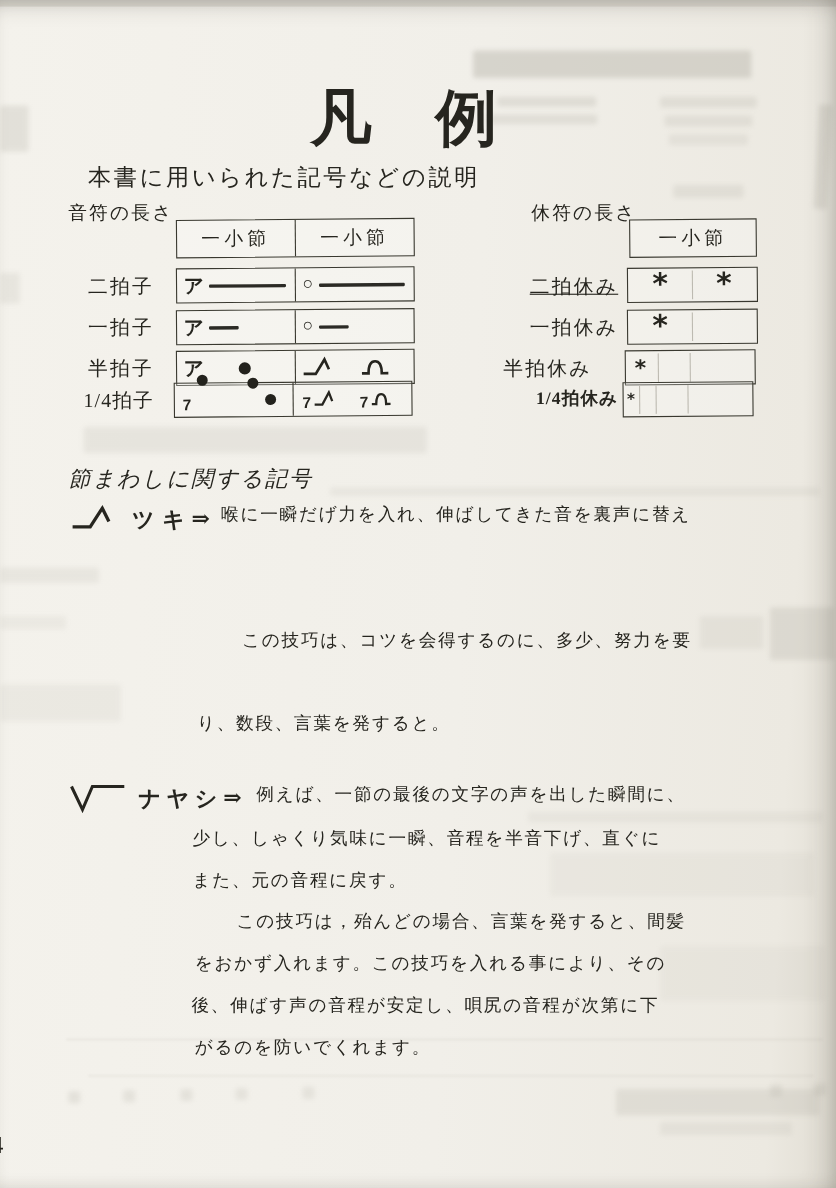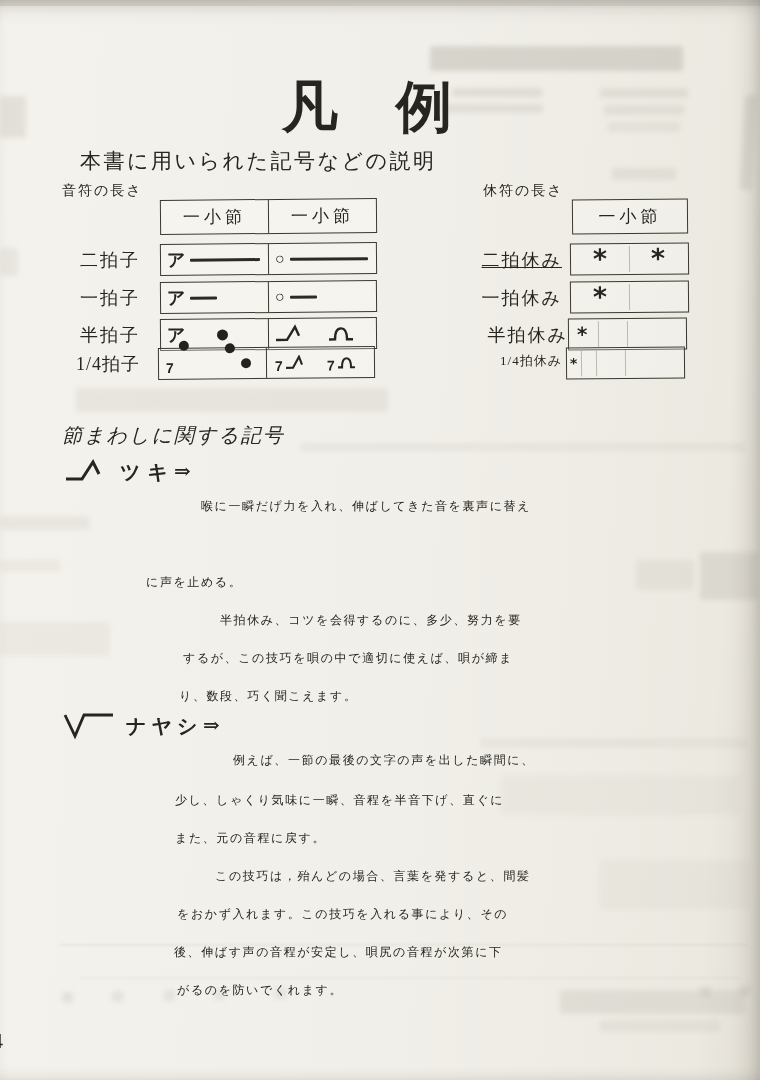--- a/index.html
+++ b/index.html
@@ -12,42 +12,42 @@
     content:"";position:absolute;inset:0;pointer-events:none;
     box-shadow:inset 0 16px 22px -16px rgba(60,55,45,.35), inset -18px 0 26px -16px rgba(60,55,45,.30), inset 0 -10px 18px -14px rgba(60,55,45,.18);
   }
   .top-edge{position:absolute;left:0;top:0;width:760px;height:6px;background:#d6d3c9;opacity:.65;}
   
   .ghost{position:absolute;background:#b7b4aa;filter:blur(2.5px);border-radius:2px;pointer-events:none;}
   
   .title{position:absolute;left:0;top:70px;width:735px;margin:0;text-align:center;
          font-size:56px;font-weight:600;letter-spacing:1px;}
   .subtitle{position:absolute;left:80px;top:147px;font-size:21px;letter-spacing:2.5px;white-space:nowrap;}
-  .tcaption{position:absolute;font-size:14px;letter-spacing:2px;white-space:nowrap;}
+  .tcaption{position:absolute;font-size:17px;letter-spacing:2px;white-space:nowrap;}
   
   .tbox{position:absolute;border:1.6px solid #39382f;display:flex;background:rgba(255,255,255,.25);}
   .tilt{transform:rotate(-0.5deg);}
   .hcell{flex:1;display:flex;align-items:center;justify-content:center;
          font-size:17px;letter-spacing:4px;white-space:nowrap;}
   .hcell.first{border-right:1.4px solid #39382f;}
   .ncell{flex:1;position:relative;display:flex;align-items:center;padding:0 6px;box-sizing:border-box;}
   .ncell.first{border-right:1.4px solid #39382f;}
   .glyph{font-family:"Liberation Sans","DejaVu Sans",sans-serif;font-weight:700;font-size:18px;line-height:1;}
   .circ{font-size:16px;font-weight:700;line-height:1;}
   .dash{height:3px;background:#2b2a25;border-radius:1px;margin-left:5px;}
   .dash.grow{flex:1;margin-right:2px;}
   .dash.short{width:27px;}
   .beat-dot{position:absolute;background:#23221d;border-radius:50%;}
   .rowlabel{position:absolute;font-size:18px;letter-spacing:2px;text-align:right;white-space:nowrap;}
   .ldiv{position:absolute;top:2px;bottom:2px;width:1px;background:#bdbab1;}
   .rest-mark{position:absolute;font-family:"DejaVu Sans","Liberation Sans",sans-serif;font-weight:700;line-height:30px;}
   .seven{font-family:"Liberation Sans","DejaVu Sans",sans-serif;font-weight:700;font-size:14px;line-height:1;}
   
   .sect-head{position:absolute;left:62px;top:422px;font-size:20px;letter-spacing:2px;white-space:nowrap;font-style:italic;}
-  .bodyline{position:absolute;font-size:12px;letter-spacing:1.6px;white-space:nowrap;margin-top:40px;}
+  .bodyline{position:absolute;font-size:16px;letter-spacing:1.6px;white-space:nowrap;}
   .term{position:absolute;font-size:20px;font-weight:600;letter-spacing:7px;white-space:nowrap;
         font-family:"Liberation Sans","DejaVu Sans",sans-serif;}
   .arrow{position:absolute;font-size:20px;font-weight:600;}
   .symsvg{position:absolute;}
   .pageno{position:absolute;left:-8px;top:1028px;font-size:22px;}
 </style>
 </head>
 <body>
 
 <div class="page">
@@ -169,51 +169,49 @@
   </div>
 
   <div class="rowlabel" style="left:430px;top:286px;width:132px;">一拍休み</div>
   <div class="tbox tilt" style="left:570px;top:281px;width:117px;height:30px;">
     <div class="ncell" style="padding:0;">
       <i class="ldiv" style="left:58px;"></i>
       <span class="rest-mark" style="left:22px;font-size:27px;">*</span>
     </div>
   </div>
 
-  <div class="rowlabel" style="left:436px;top:323px;width:132px;">半拍休み</div>
+  <div class="rowlabel" style="left:406px;top:323px;width:132px;">半拍休み</div>
   <div class="tbox tilt" style="left:568px;top:318px;width:117px;height:30px;">
     <div class="ncell" style="padding:0;">
       <i class="ldiv" style="left:29px;"></i>
       <i class="ldiv" style="left:58px;"></i>
       <span class="rest-mark" style="left:8px;font-size:20px;">*</span>
     </div>
   </div>
 
-  <div class="rowlabel" style="left:420px;top:352px;width:142px;letter-spacing:1px;font-size:13px;">1/4拍休み</div>
+  <div class="rowlabel" style="left:420px;top:352px;width:142px;letter-spacing:1px;font-size:16px;font-weight:bold;">1/4拍休み</div>
   <div class="tbox tilt" style="left:566px;top:347px;width:117px;height:30px;">
     <div class="ncell" style="padding:0;">
       <i class="ldiv" style="left:14px;"></i>
       <i class="ldiv" style="left:29px;"></i>
       <i class="ldiv" style="left:58px;"></i>
       <span class="rest-mark" style="left:3px;font-size:14px;">*</span>
     </div>
   </div>
 
   <div class="sect-head">節まわしに関する記号</div>
 
   <svg class="symsvg" style="left:64px;top:458px;" width="42" height="26" viewBox="0 0 42 26">
     <polyline points="2,21 18,21 29,4 35,16" fill="none" stroke="#26251f" stroke-width="3"></polyline>
   </svg>
   <span class="term" style="left:120px;top:459px;">ツキ</span>
   <span class="arrow" style="left:174px;top:459px;">⇒</span>
   <div class="bodyline" style="left:201px;top:458px;">喉に一瞬だげ力を入れ、伸ばしてきた音を裏声に替え</div>
-  <div class="bodyline" style="left:146px;top:534px;">に声を止める。</div>
-  <div class="bodyline" style="left:220px;top:572px;">半拍休み、コツを会得するのに、多少、努力を要</div>
-  <div class="bodyline" style="left:183px;top:610px;">するが、この技巧を唄の中で適切に使えば、唄が締ま</div>
-  <div class="bodyline" style="left:179px;top:648px;">り、数段、巧く聞こえます。</div>
+  <div class="bodyline" style="left:220px;top:572px;">この技巧は、コツを会得するのに、多少、努力を要</div>
+  <div class="bodyline" style="left:179px;top:648px;">り、数段、言葉を発すると。</div>
 
   <svg class="symsvg" style="left:62px;top:710px;" width="54" height="30" viewBox="0 0 54 30">
     <polyline points="3,5 13,26 22,5 51,5" fill="none" stroke="#26251f" stroke-width="2.8"></polyline>
   </svg>
   <span class="term" style="left:126px;top:713px;letter-spacing:5px;text-align:center;">ナヤシ</span>
   <span class="arrow" style="left:203px;top:713px;">⇒</span>
   <div class="bodyline" style="left:233px;top:712px;">例えば、一節の最後の文字の声を出した瞬間に、</div>
   <div class="bodyline" style="left:175px;top:790px;">また、元の音程に戻す。</div>
   <div class="bodyline" style="left:175px;top:752px;">少し、しゃくり気味に一瞬、音程を半音下げ、直ぐに</div>
   <div class="bodyline" style="left:215px;top:828px;">この技巧は，殆んどの場合、言葉を発すると、間髪</div>

